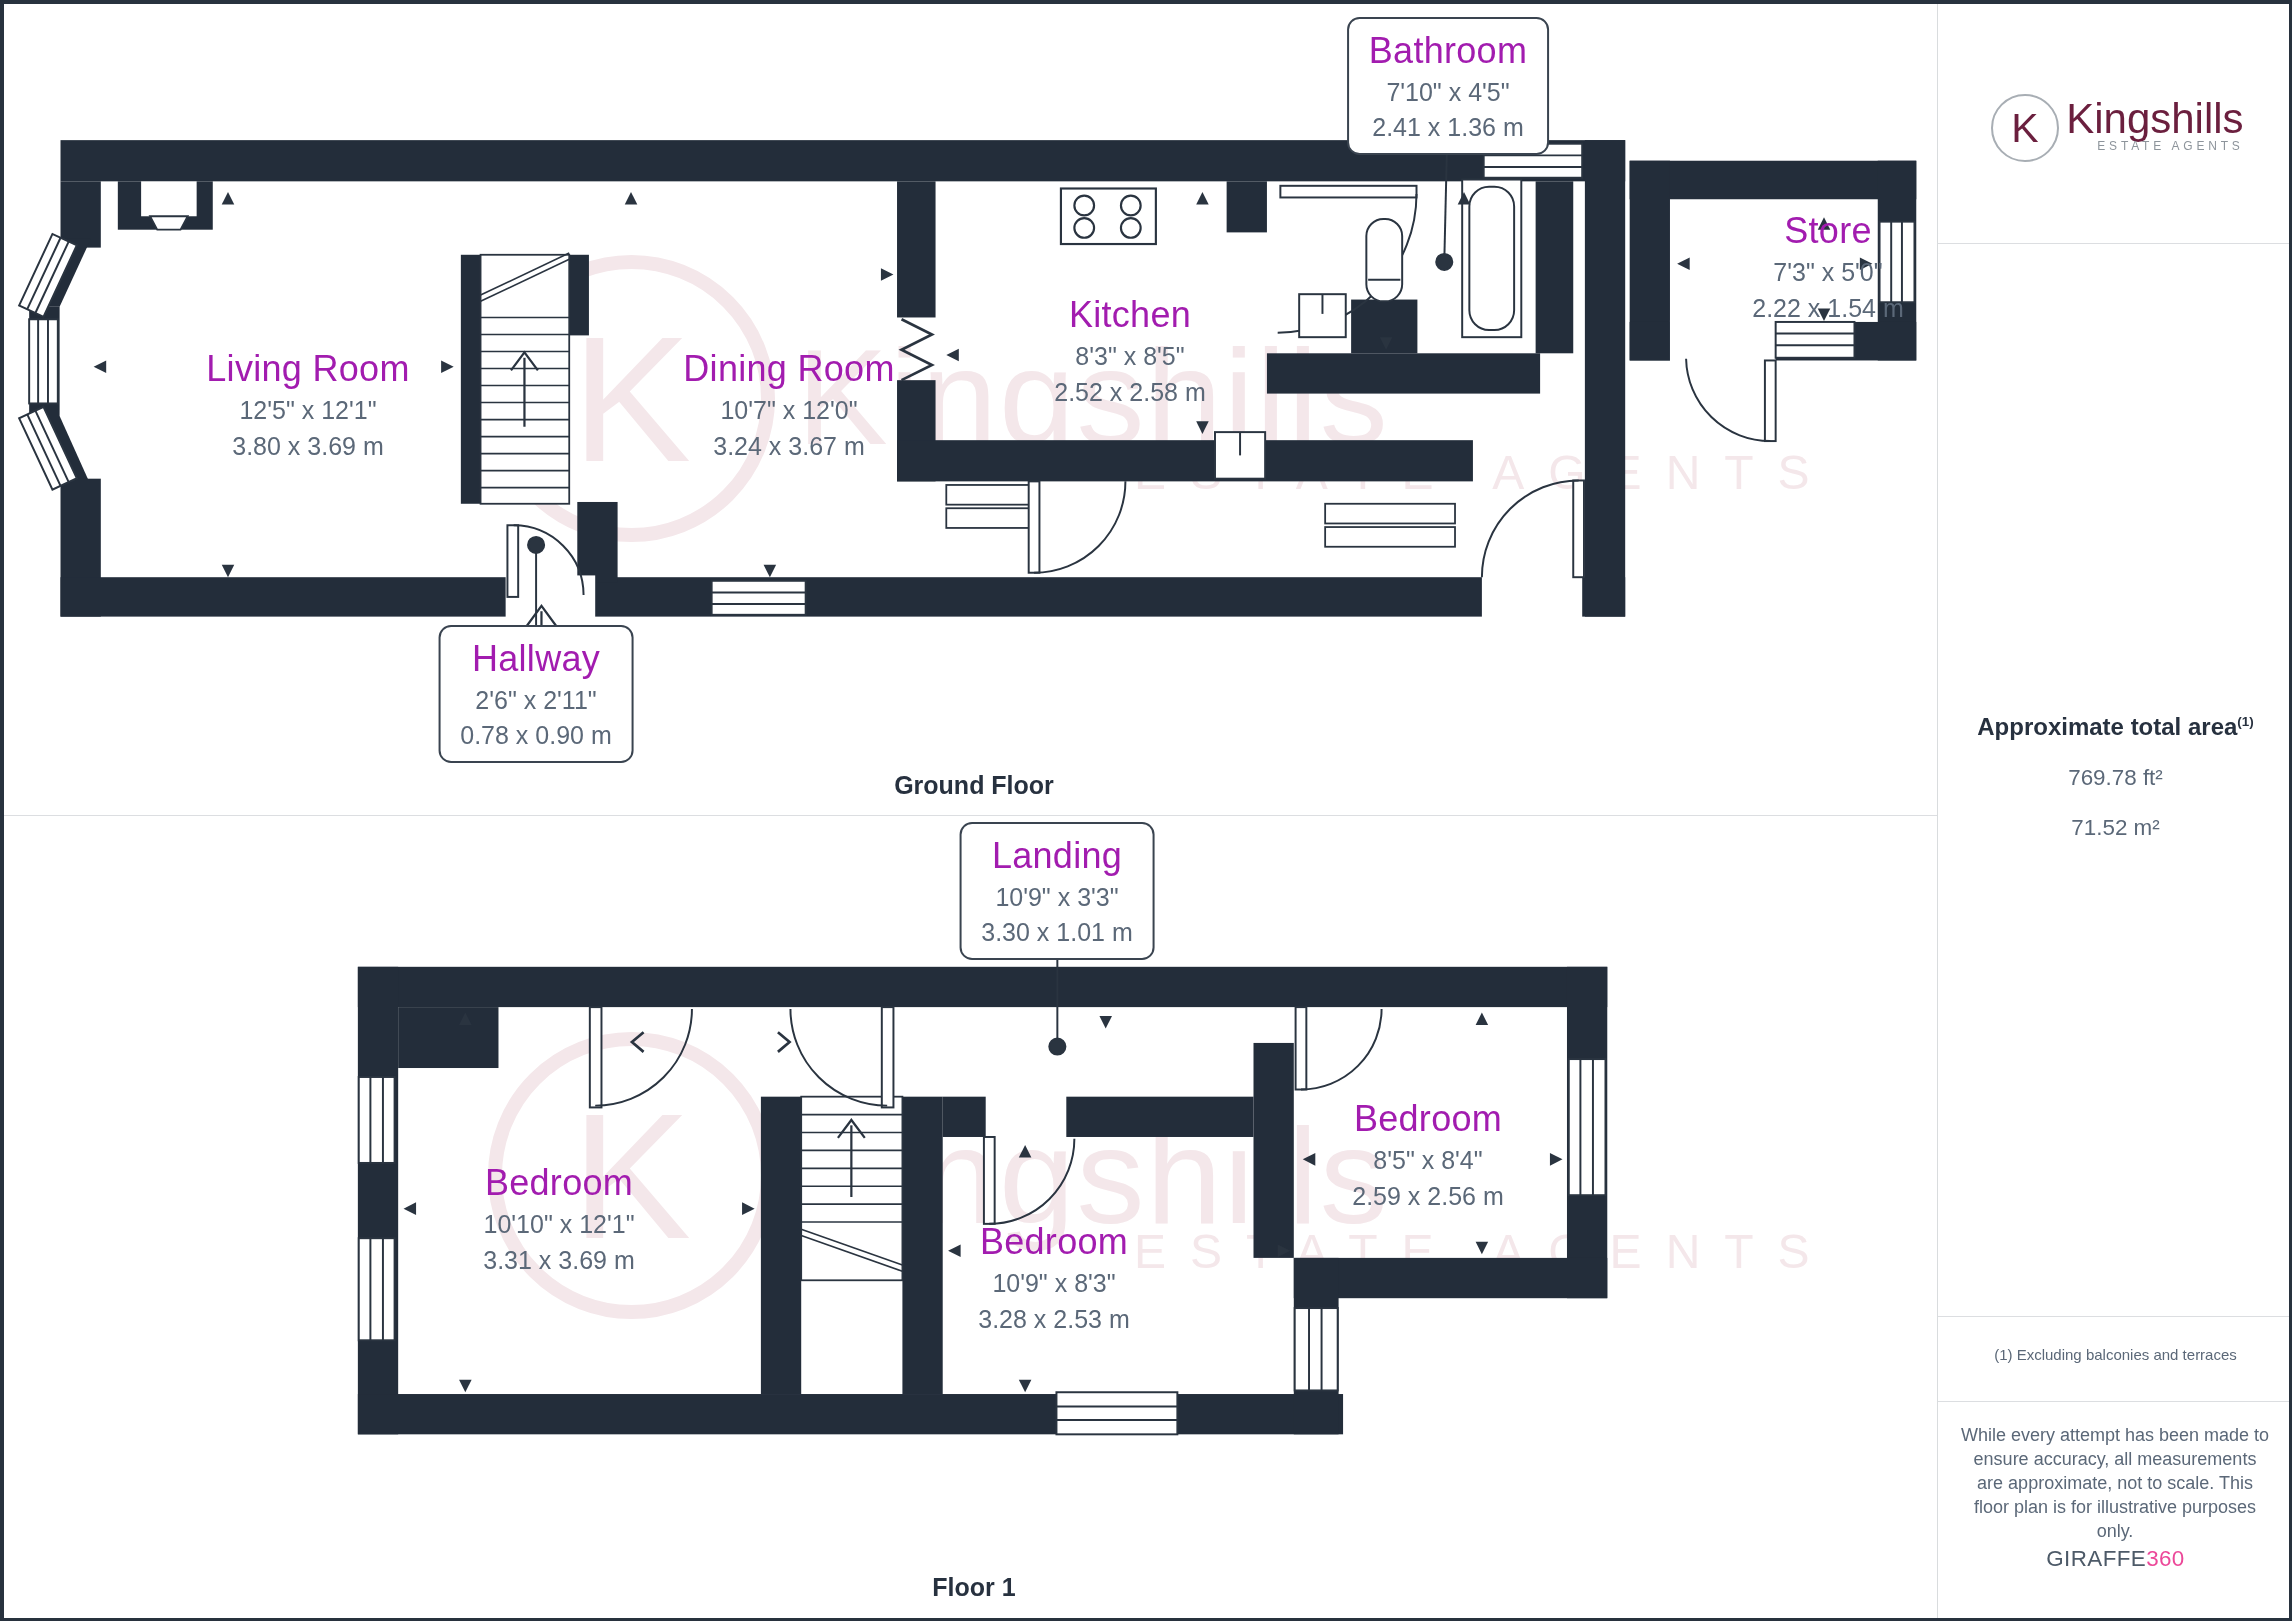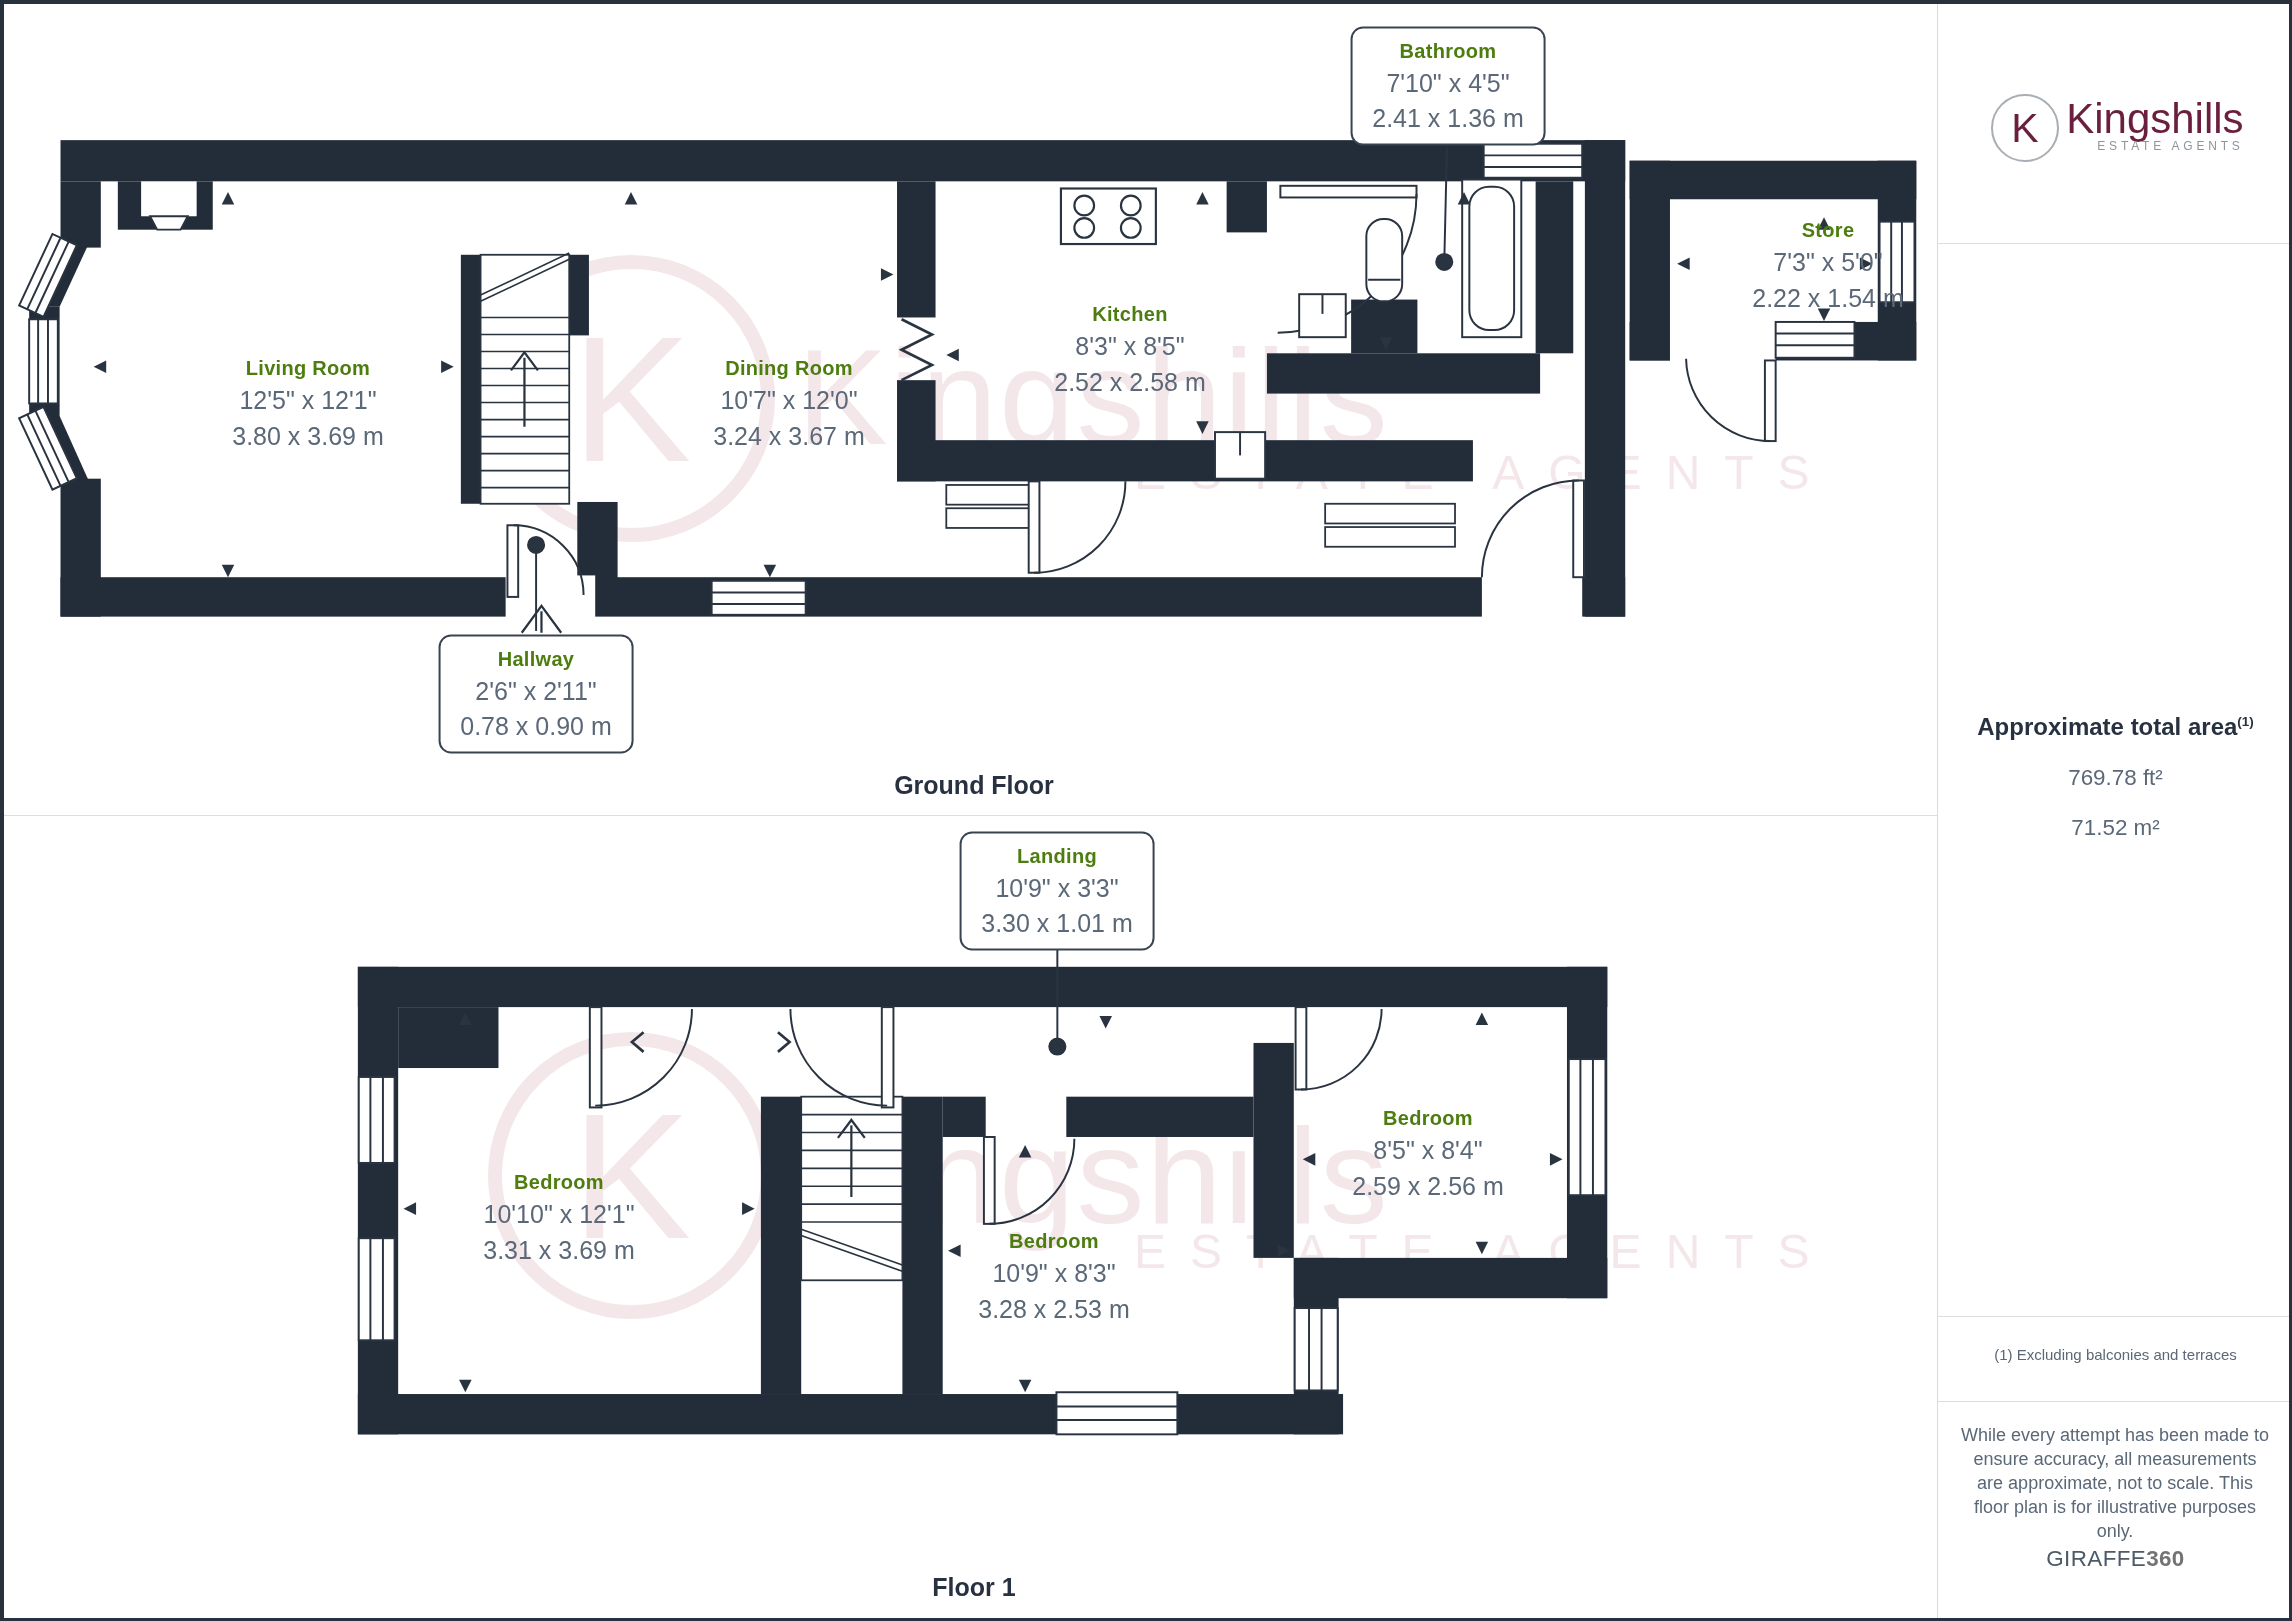--- a/index.html
+++ b/index.html
@@ -17,21 +17,21 @@
     display:flex;align-items:center;justify-content:center;
     font-size:179px;font-weight:500;
   }
   .wm-name{position:absolute;font-size:136px;font-weight:500;letter-spacing:1.8px;white-space:nowrap;}
   .wm-tag{position:absolute;font-size:48px;font-weight:500;letter-spacing:24px;white-space:nowrap;}
   
   .room-label{
     position:absolute;transform:translate(-50%,-50%);z-index:4;
     display:flex;flex-direction:column;align-items:center;gap:6.3px;text-align:center;white-space:nowrap;
   }
-  .room-name{font-size:20px;font-weight:700;color:#4d7c0f;letter-spacing:0.3px;}
+  .room-name{font-size:36px;font-weight:400;color:#a21caf;letter-spacing:0.3px;}
   .room-dim{font-size:25px;color:#5b6878;}
   .label-box{background:#fff;border:2.7px solid #3a4450;border-radius:12.5px;padding:10.7px 19.7px;}
   .floor-title{
     position:absolute;transform:translate(-50%,-50%);z-index:4;
     font-size:25px;font-weight:700;color:#27313f;white-space:nowrap;
   }
   
   .hdiv{position:absolute;height:0.9px;background:#dcdee1;z-index:3;}
   
   .sidebar-border{position:absolute;left:1933px;top:0;width:0.9px;height:100%;background:#d9dcde;z-index:3;}
@@ -49,21 +49,21 @@
     position:absolute;left:1942px;top:709px;width:339px;z-index:4;
     display:flex;flex-direction:column;align-items:center;gap:24px;text-align:center;
   }
   .area-title{font-size:24px;font-weight:700;color:#27313f;}
   .area-title sup{font-size:13.4px;font-weight:700;}
   .area-val{font-size:22.4px;color:#5b6878;}
   .footnote{position:absolute;left:1942px;top:1342px;width:339px;text-align:center;font-size:15px;color:#5b6878;z-index:4;}
   .disclaimer{position:absolute;left:1955px;top:1419px;width:312px;text-align:center;font-size:18px;line-height:24px;color:#5b6878;z-index:4;}
   .giraffe{position:absolute;left:1942px;top:1542px;width:339px;text-align:center;font-size:22.4px;z-index:4;}
   .giraffe .g1{color:#4d5a68;letter-spacing:0.4px;}
-  .giraffe .g2{color:#737373;font-weight:700;letter-spacing:0.4px;}
+  .giraffe .g2{color:#ec4899;font-weight:400;letter-spacing:0.4px;}
 </style>
 </head>
 <body>
 
 <div class="canvas">
 
   <div class="wm">
     <div class="wm-circle" style="left:484px;top:251px;">
         <span>K</span>
       </div>

